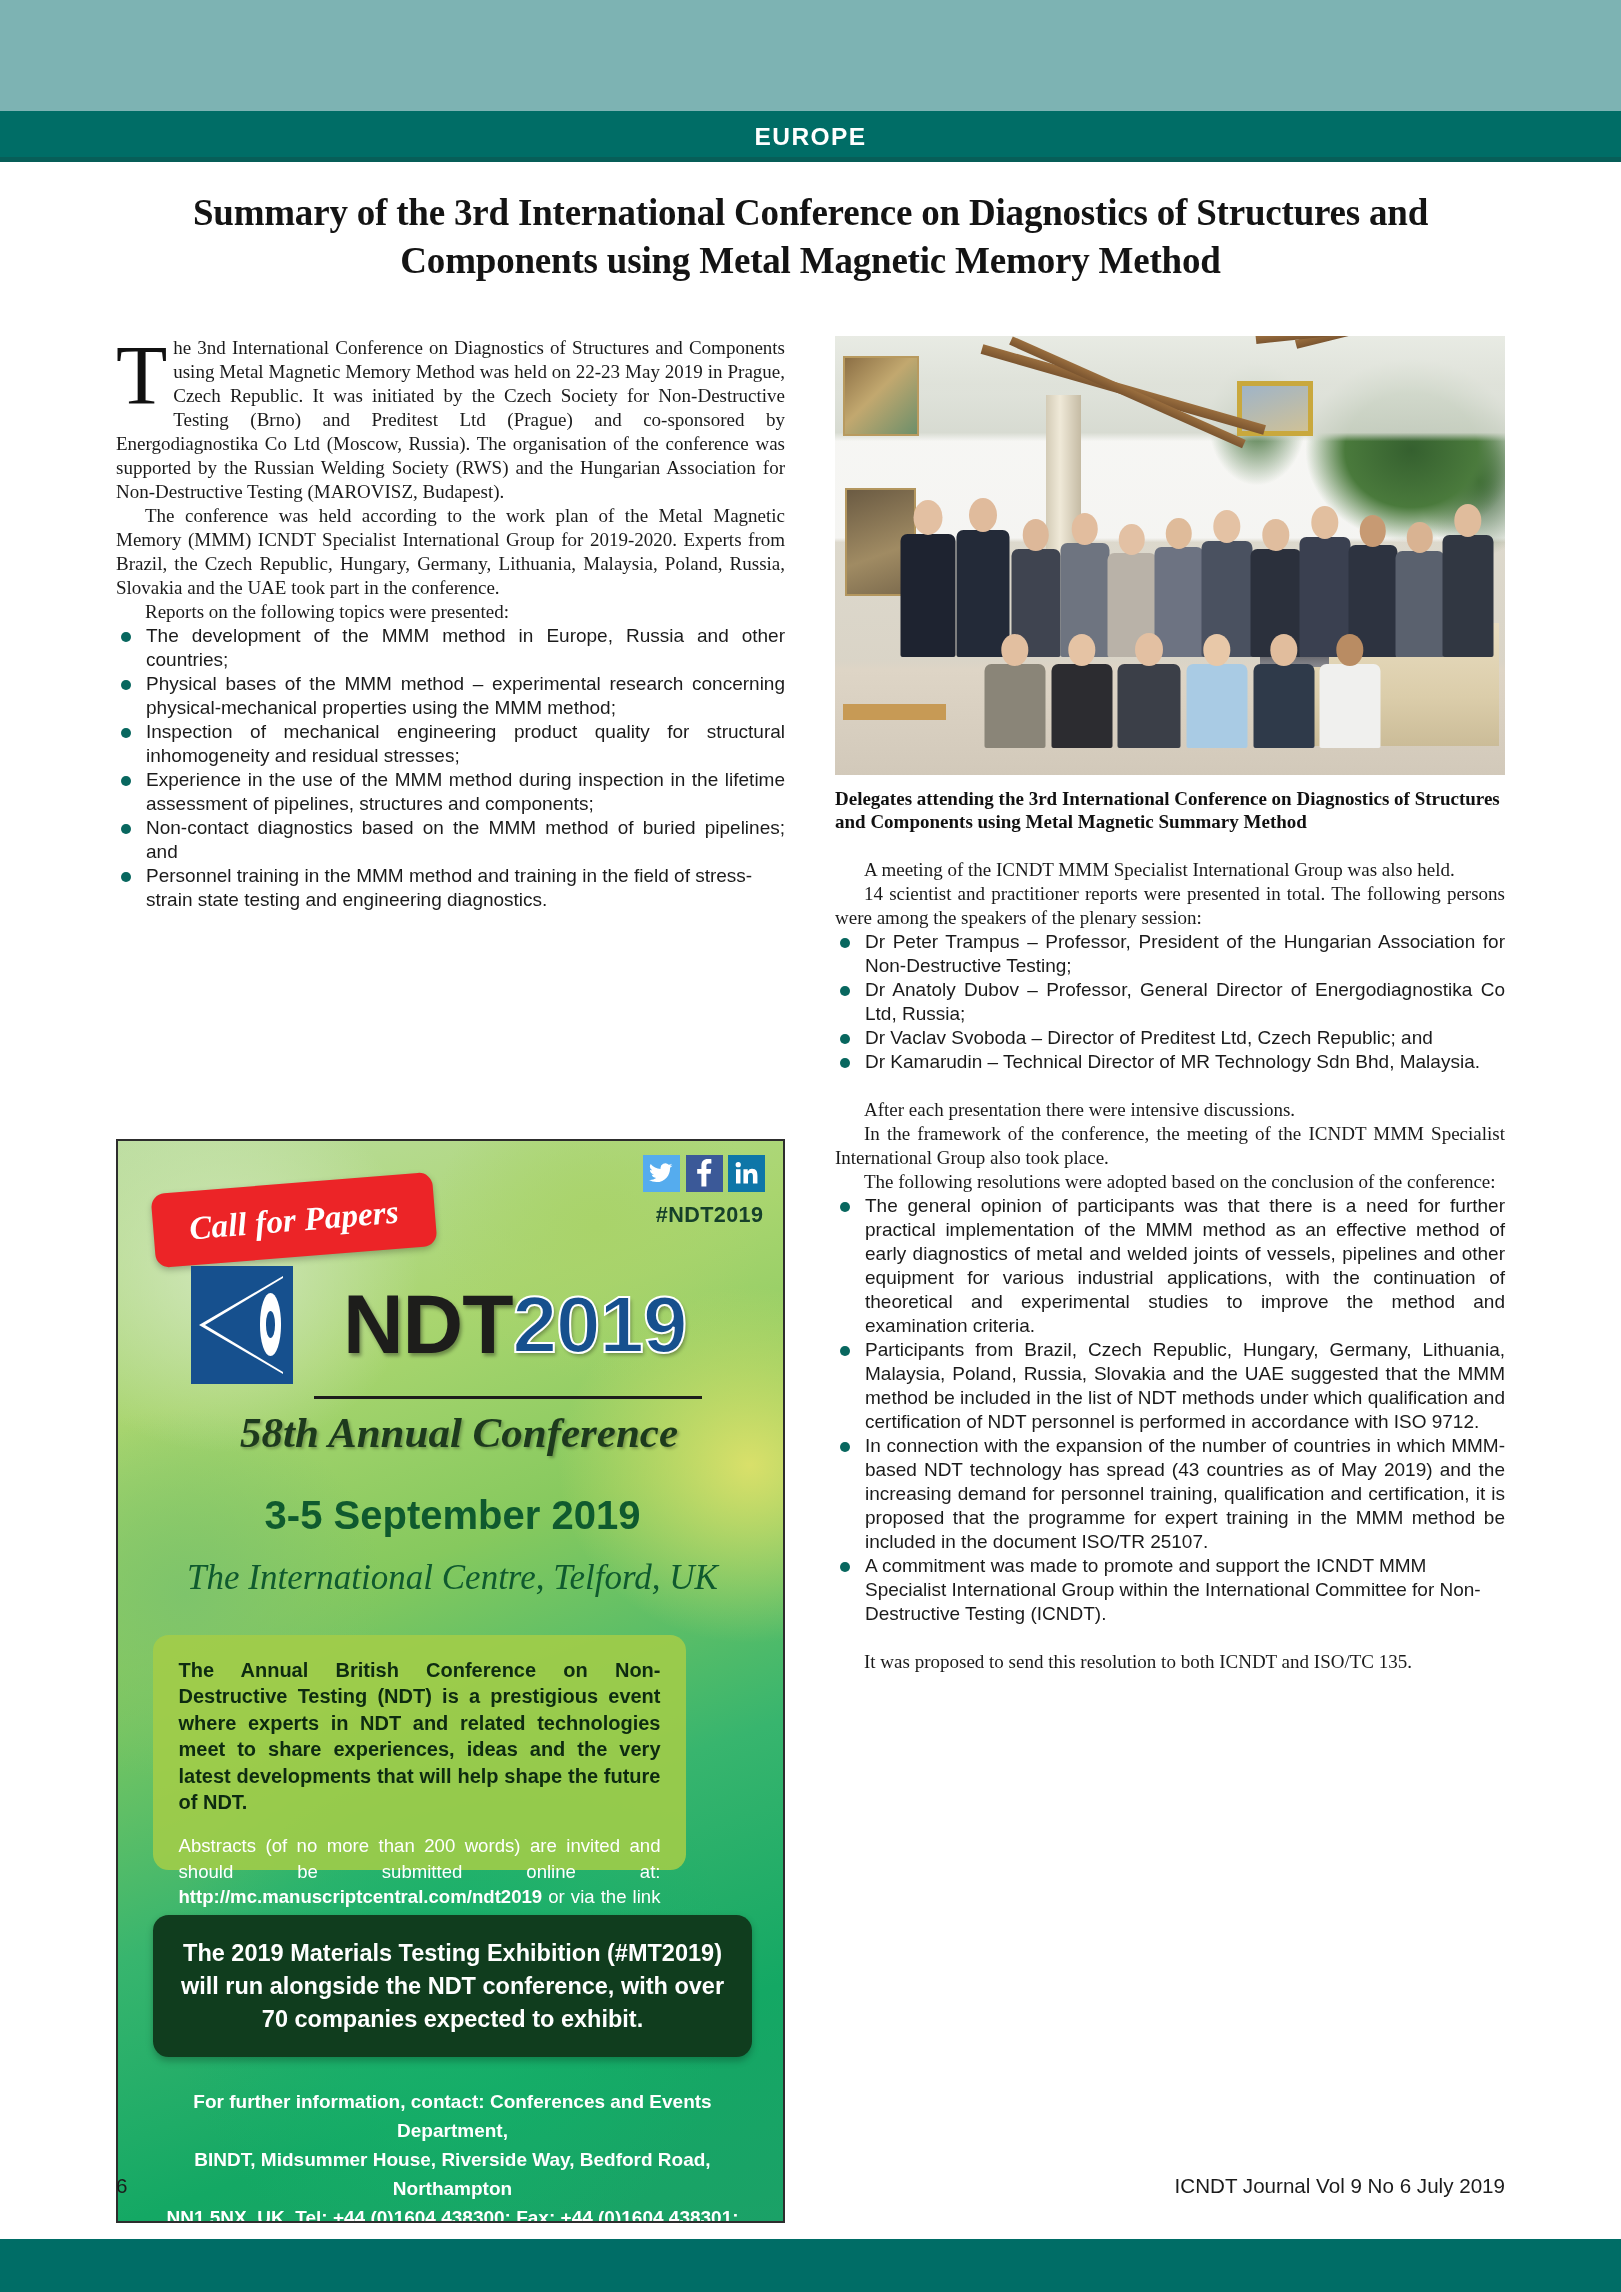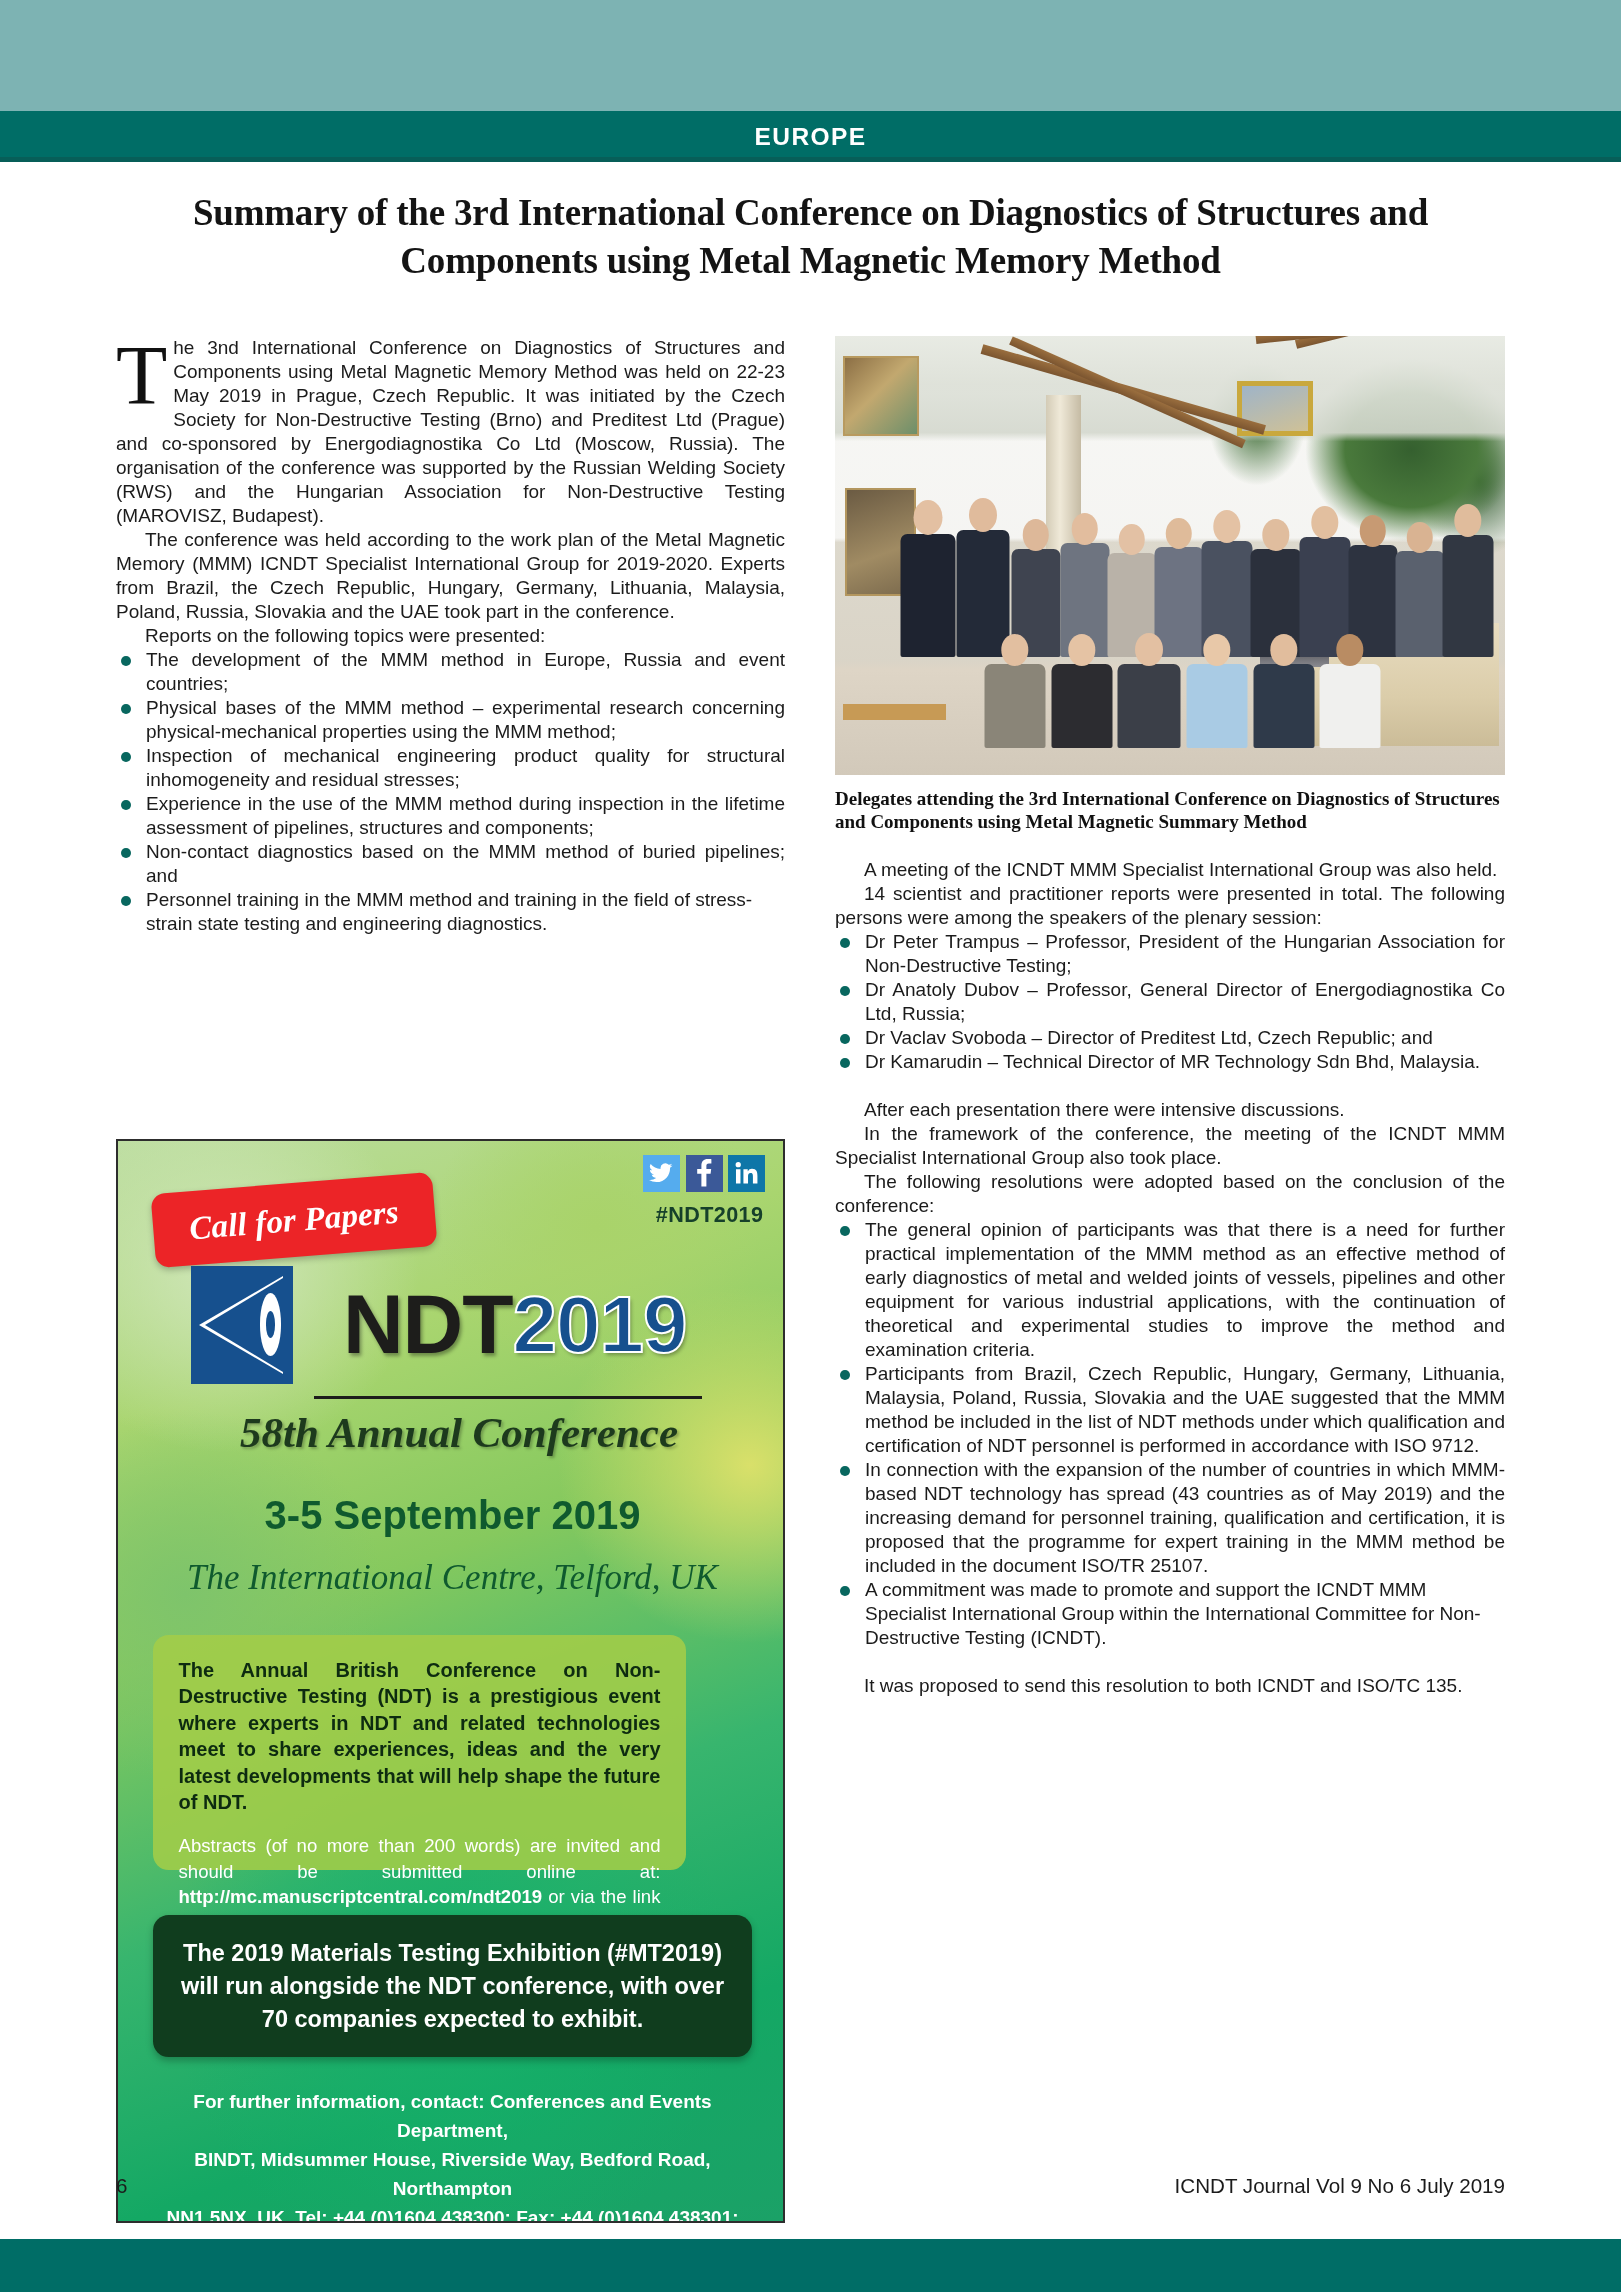--- a/index.html
+++ b/index.html
@@ -67,21 +67,21 @@
     left: 116px; top: 336px;
     width: 669px;
   }
   .col-right {
     position: absolute;
     left: 835px; top: 336px;
     width: 670px;
   }
 
   .body-text {
-    font-family: Liberation Sans, sans-serif;
+    font-family: Liberation Serif, serif;
     font-size: 19px;
     line-height: 24px;
     color: #1b1b1b;
     text-align: justify;
     text-justify: inter-word;
     hyphens: none;
   }
   .indent { text-indent: 29px; }
 
   
@@ -453,21 +453,21 @@
 
     <div class="dropcap-para">
       <span class="dropcap">T</span>
       <p class="body-text">he 3nd International Conference on Diagnostics of Structures and Components using Metal Magnetic Memory Method was held on 22-23 May 2019 in Prague, Czech Republic. It was initiated by the Czech Society for Non-Destructive Testing (Brno) and Preditest Ltd (Prague) and co-sponsored by Energodiagnostika Co Ltd (Moscow, Russia). The organisation of the conference was supported by the Russian Welding Society (RWS) and the Hungarian Association for Non-Destructive Testing (MAROVISZ, Budapest).</p>
     </div>
 
     <p class="body-text indent">The conference was held according to the work plan of the Metal Magnetic Memory (MMM) ICNDT Specialist International Group for 2019-2020. Experts from Brazil, the Czech Republic, Hungary, Germany, Lithuania, Malaysia, Poland, Russia, Slovakia and the UAE took part in the conference.</p>
     <p class="body-text indent">Reports on the following topics were presented:</p>
 
     <ul class="bul">
-      <li>The development of the MMM method in Europe, Russia and event countries;</li>
+      <li>The development of the MMM method in Europe, Russia and other countries;</li>
       <li>Physical bases of the MMM method – experimental research concerning physical-mechanical properties using the MMM method;</li>
       <li>Inspection of mechanical engineering product quality for structural inhomogeneity and residual stresses;</li>
       <li>Experience in the use of the MMM method during inspection in the lifetime assessment of pipelines, structures and components;</li>
       <li>Non-contact diagnostics based on the MMM method of buried pipelines; and</li>
       <li>Personnel training in the MMM method and training in the field of stress-strain state testing and engineering diagnostics.</li>
     </ul>
   </div>
 
   <div class="ad">
 

